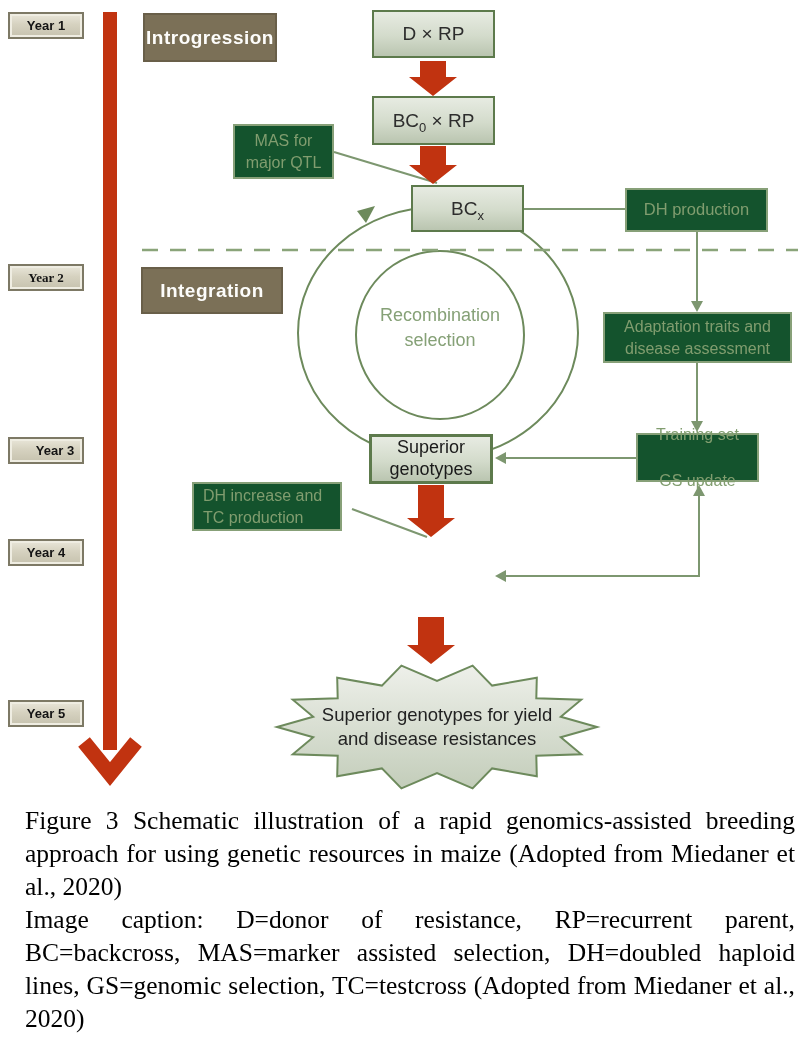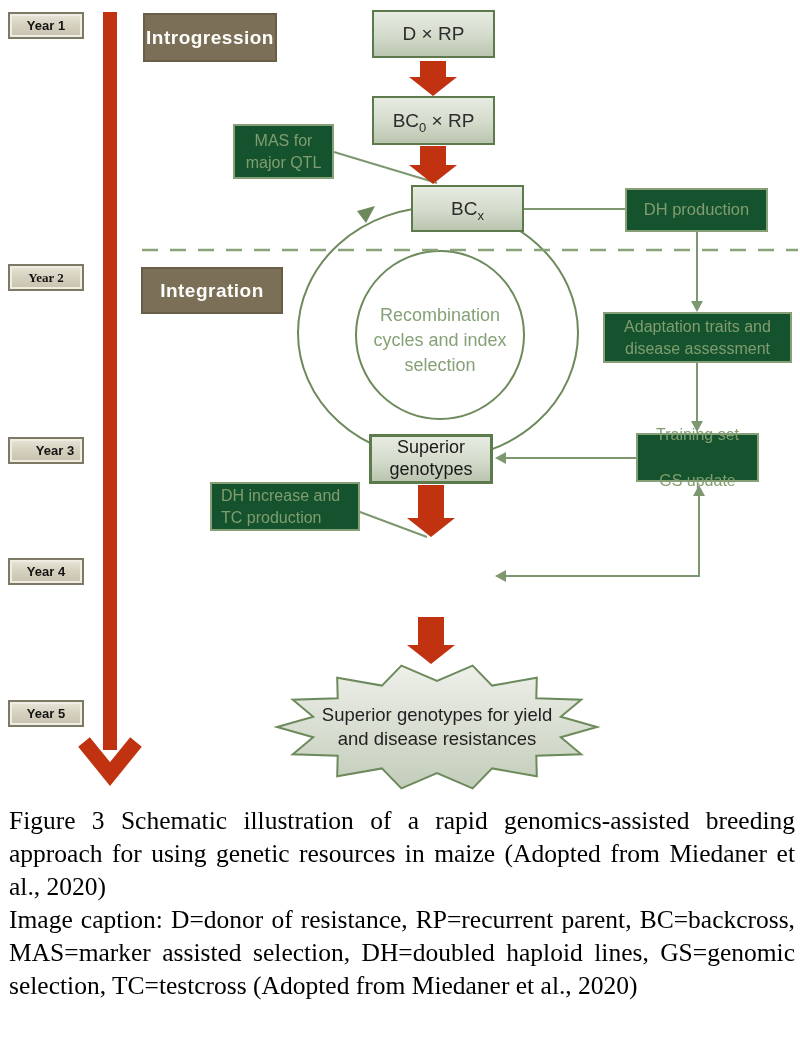--- a/index.html
+++ b/index.html
@@ -34,21 +34,21 @@
   }
   .node-white.align-left{align-items:flex-start;padding-left:9px;}
   .cycle-text{
     color:#86a177;font-size:18px;line-height:1.4;text-align:center;z-index:1;
   }
   .burst-text{
     color:#222;font-size:18.5px;line-height:1.28;text-align:center;z-index:2;
   }
   sub{font-size:13px;line-height:0;}
   .caption{
-    position:absolute;left:0;top:804px;width:800px;padding:0 5px 0 9px;
+    position:absolute;left:0;top:804px;width:800px;padding:0 5px 0 25px;
     box-sizing:border-box;font-family:"Liberation Serif",serif;color:#000;
     font-size:25.5px;line-height:33px;
   }
   .caption p{margin:0;text-align:justify;}
 </style>
 </head>
 <body>
 
 <div class="diagram">
 
@@ -86,21 +86,21 @@
     <polygon points="420,146 446,146 446,165 457,165 433,184 409,165 420,165" fill="#c13310"></polygon>
     <polygon points="418,485 444,485 444,518 455,518 431,537 407,518 418,518" fill="#c13310"></polygon>
     <polygon points="418,617 444,617 444,645 455,645 431,664 407,645 418,645" fill="#c13310"></polygon>
 
     <polygon id="starburst" points="401.4,665.6 437.0,681.0 472.6,665.6 492.1,685.6 536.8,677.7 536.3,698.3 581.2,699.7 560.8,716.8 597.0,727.0 560.8,737.2 581.2,754.3 536.3,755.7 536.8,776.3 492.1,768.4 472.6,788.4 437.0,773.0 401.4,788.4 381.9,768.4 337.2,776.3 337.7,755.7 292.8,754.3 313.2,737.2 277.0,727.0 313.2,716.8 292.8,699.7 337.7,698.3 337.2,677.7 381.9,685.6" fill="url(#burstGrad)" stroke="#6d8a5c" stroke-width="2"></polygon>
   </svg>
 
   <div class="abs year-chip" style="top:12px;">Year 1</div>
   <div class="abs year-chip" style="top:264px;font-family:Liberation Serif, serif;">Year 2</div>
   <div class="abs year-chip" style="top:437px;padding-left:18px;">Year 3</div>
-  <div class="abs year-chip" style="top:558px;text-align:center;">Year 4</div>
+  <div class="abs year-chip" style="top:539px;text-align:center;">Year 4</div>
   <div class="abs year-chip" style="top:700px;">Year 5</div>
 
   <div class="abs phase-box" style="left:143px;top:13px;width:134px;height:49px;">Introgression</div>
   <div class="abs phase-box" style="left:141px;top:267px;width:142px;height:47px;">Integration</div>
 
   <div class="abs node-filled" style="left:372px;top:10px;width:123px;height:48px;">
     <span>D × RP</span>
   </div>
 
   <div class="abs node-filled" style="left:372px;top:96px;width:123px;height:49px;">
@@ -128,29 +128,28 @@
   <div class="abs node-white" style="left:636px;top:433px;width:123px;height:49px;gap:24px;">
     <div>Training set</div>
     <div>GS update</div>
   </div>
 
   <div class="abs node-filled node-superior" style="left:369px;top:434px;width:124px;height:50px;">
     <div>Superior</div>
     <div>genotypes</div>
   </div>
 
-  <div class="abs node-white align-left" style="left:210px;top:482px;width:150px;height:49px;">
+  <div class="abs node-white align-left" style="left:192px;top:482px;width:150px;height:49px;">
     <div>DH increase and</div>
     <div>TC production</div>
   </div>
 
 
   <div class="abs cycle-text" style="left:340px;top:303px;width:200px;">
     <div>Recombination</div>
-    <div>cycles and index</div>
     <div>selection</div>
   </div>
 
   <div class="abs burst-text" style="left:277px;top:703px;width:320px;">
     <div>Superior genotypes for yield</div>
     <div>and disease resistances</div>
   </div>
 </div>
 
 <div class="caption">

